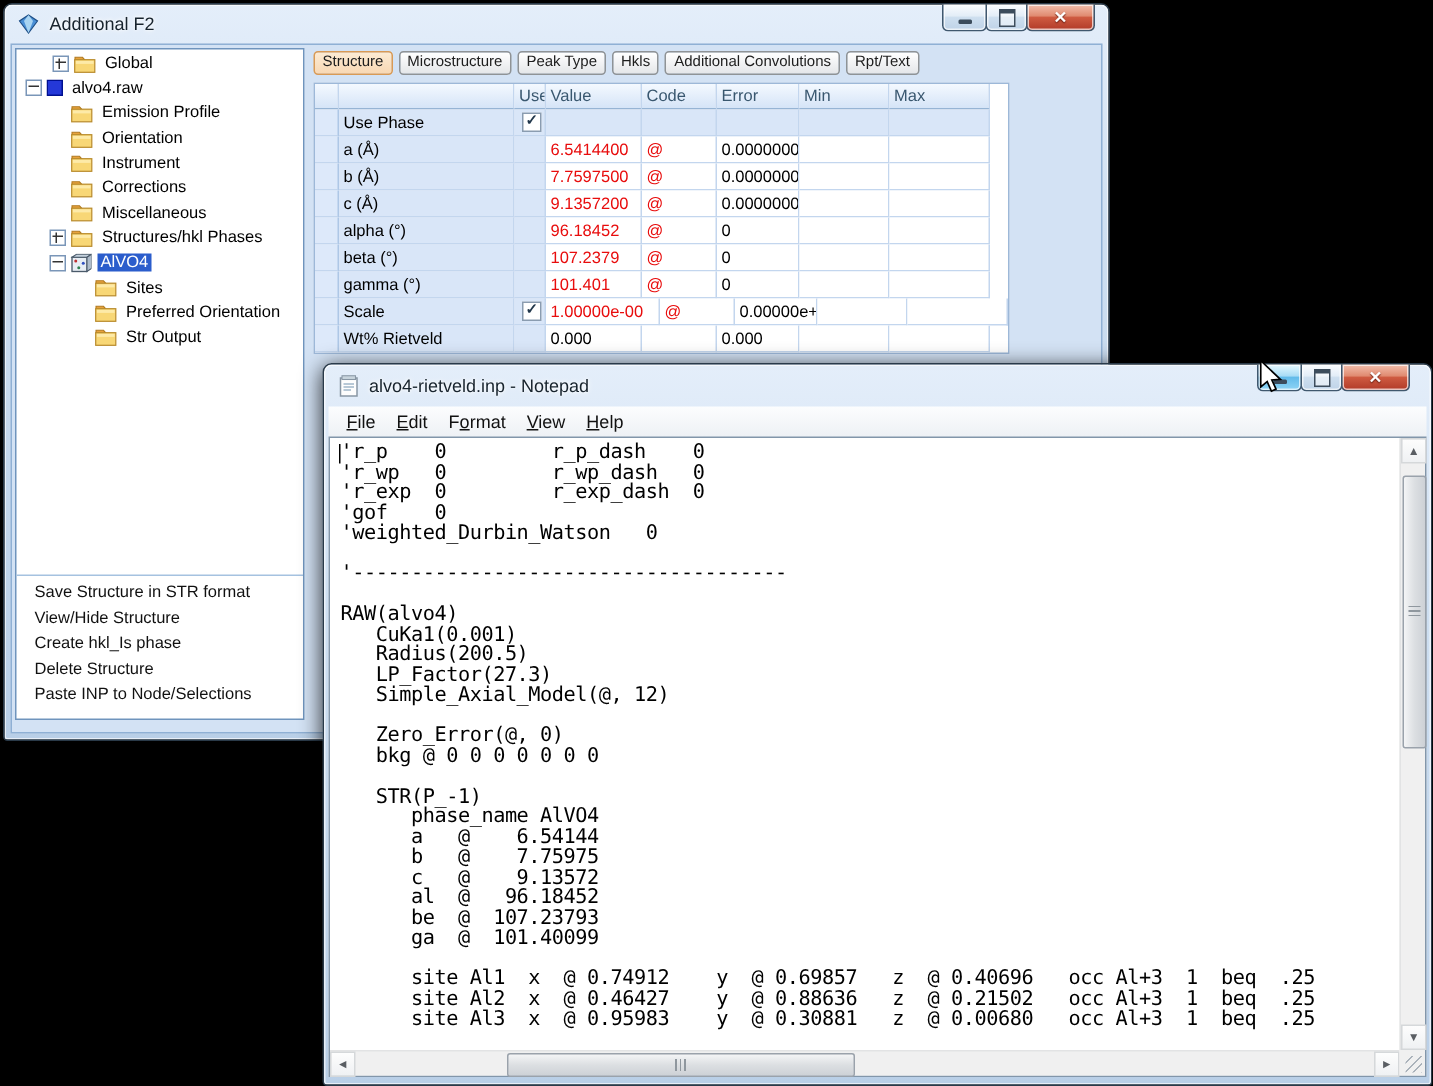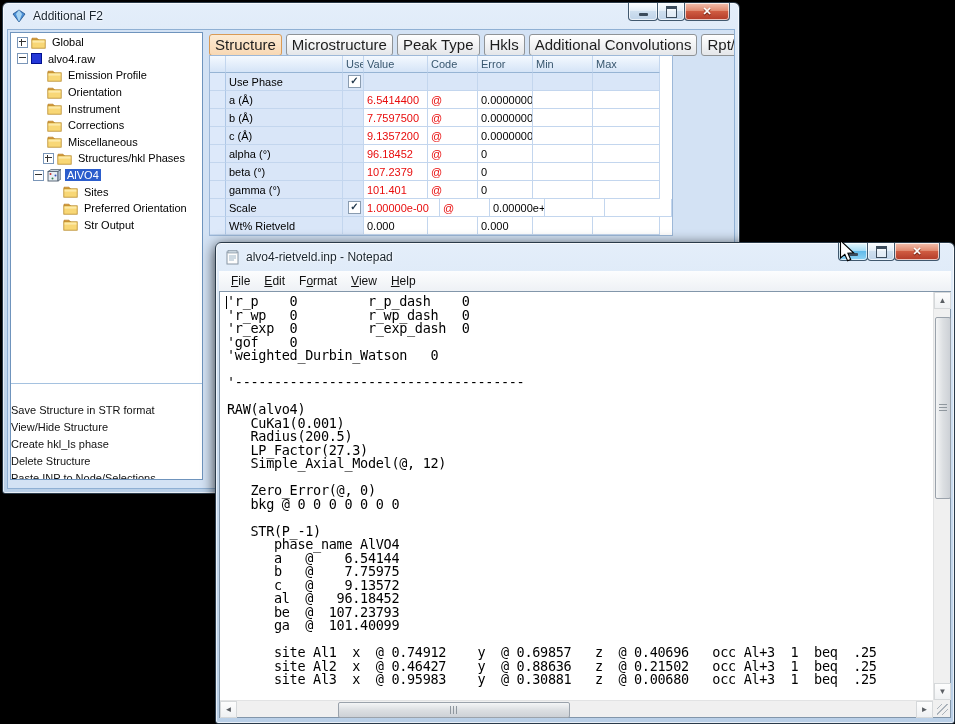--- a/index.html
+++ b/index.html
@@ -34,26 +34,26 @@
   #tree{position:absolute;left:0;top:1px;right:0;}
   .tree-row{display:flex;align-items:center;height:16.6px;font-size:11px;color:#000;white-space:nowrap;}
   .expander{width:9px;height:9px;border:1px solid #7a96b8;background:#fff;position:relative;flex:none;margin-right:3px;}
   .expander::before{content:"";position:absolute;left:1px;right:1px;top:3px;height:1px;background:#333;}
   .expander.plus::after{content:"";position:absolute;top:1px;bottom:1px;left:3px;width:1px;background:#333;}
   .expander.none{visibility:hidden;}
   .tree-icon{margin-right:4px;flex:none;display:inline-flex;}
   .tree-label{padding:0 2px;}
   .tree-label.selected{background:#2b5dcc;color:#fff;}
   .divider{position:absolute;left:0;right:0;top:350px;border-top:1px solid #a5c2e0;}
-  #actions{position:absolute;left:0;top:354px;right:0;margin-top:15px;}
+  #actions{position:absolute;left:12px;top:354px;right:0;}
   .action-link{font-size:11px;color:#111;height:17px;line-height:17px;white-space:nowrap;cursor:pointer;}
 
   
   #tab-strip{position:absolute;left:201px;top:4px;display:flex;gap:4px;}
-  .tab{font-size:15px;color:#1d1d1d;padding:1px 5px 2px 5px;border:1px solid #8f9396;border-radius:3px;
+  .tab{font-size:10px;color:#1d1d1d;padding:1px 5px 2px 5px;border:1px solid #8f9396;border-radius:3px;
        background:linear-gradient(180deg,#ffffff,#e4e6e9);white-space:nowrap;cursor:pointer;}
   .tab.active{background:linear-gradient(180deg,#fcebd4,#f8d8b4);border-color:#d99a55;}
 
   
   #param-table{position:absolute;left:201px;top:25px;border:1px solid #9db8d8;background:#fff;}
   .trow{display:flex;}
   .tcell{box-sizing:border-box;border-right:1px solid #c3d6ee;border-bottom:1px solid #c3d6ee;
          font-size:11px;display:flex;align-items:center;padding-left:3px;height:18px;overflow:hidden;
          background:#d9e6f8;color:#000;white-space:nowrap;}
   .tcell.head{height:17px;background:linear-gradient(180deg,#f4f9ff,#d5e4f7);border-bottom:1px solid #96b4d4;
@@ -119,21 +119,21 @@
             <span class="glyph-max"></span>
           </div>
           <div class="cap close" style="width: 44px;">
             <span class="x">✕</span>
           </div>
         </div>
     </div>
     <div class="client">
       <div class="left-panel">
         <div id="tree">
-            <div class="tree-row" style="padding-left: 6px;">
+            <div class="tree-row" style="padding-left: 24px;">
               <span class="expander plus"></span>
               <span class="tree-icon">
                 <svg width="15" height="13" viewBox="0 0 15 13">
                   <path d="M1 2.2 h5 l1.8 2 H1 Z" fill="#e8a23c" stroke="#b07a20" stroke-width="0.7"></path>
                   <rect x="0.8" y="3.8" width="13.4" height="8.4" fill="#f8d776" stroke="#b88a2c" stroke-width="0.8"></rect>
                   <rect x="1.6" y="4.6" width="11.8" height="2" fill="#fdeaa8"></rect>
                 </svg>
               </span>
               <span class="tree-label">Global</span>
             </div>
@@ -194,21 +194,21 @@
               <span class="expander none"></span>
               <span class="tree-icon">
                 <svg width="15" height="13" viewBox="0 0 15 13">
                   <path d="M1 2.2 h5 l1.8 2 H1 Z" fill="#e8a23c" stroke="#b07a20" stroke-width="0.7"></path>
                   <rect x="0.8" y="3.8" width="13.4" height="8.4" fill="#f8d776" stroke="#b88a2c" stroke-width="0.8"></rect>
                   <rect x="1.6" y="4.6" width="11.8" height="2" fill="#fdeaa8"></rect>
                 </svg>
               </span>
               <span class="tree-label">Miscellaneous</span>
             </div>
-            <div class="tree-row" style="padding-left: 32px;">
+            <div class="tree-row" style="padding-left: 22px;">
               <span class="expander plus"></span>
               <span class="tree-icon">
                 <svg width="15" height="13" viewBox="0 0 15 13">
                   <path d="M1 2.2 h5 l1.8 2 H1 Z" fill="#e8a23c" stroke="#b07a20" stroke-width="0.7"></path>
                   <rect x="0.8" y="3.8" width="13.4" height="8.4" fill="#f8d776" stroke="#b88a2c" stroke-width="0.8"></rect>
                   <rect x="1.6" y="4.6" width="11.8" height="2" fill="#fdeaa8"></rect>
                 </svg>
               </span>
               <span class="tree-label">Structures/hkl Phases</span>
             </div>

